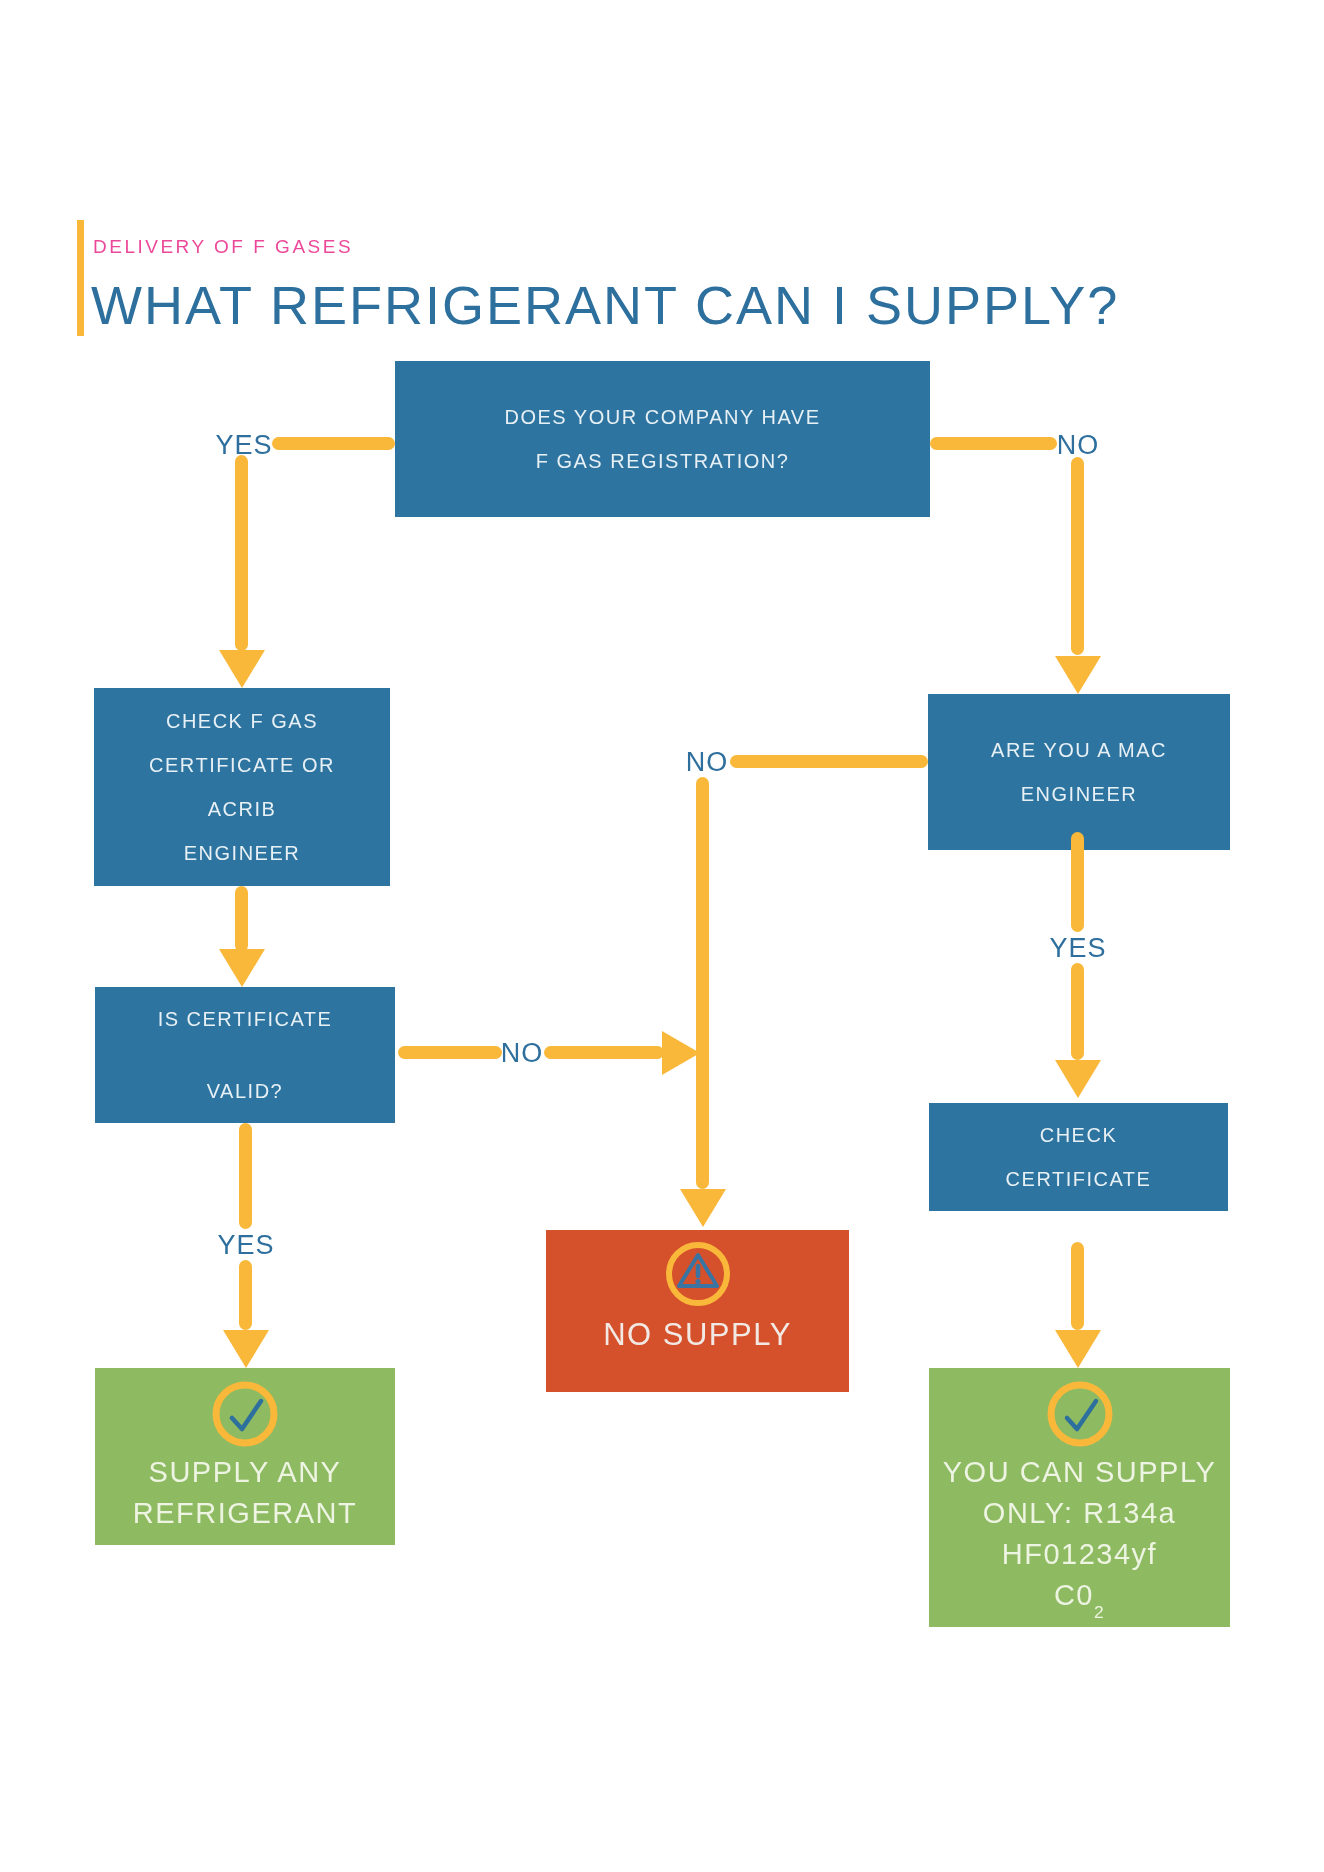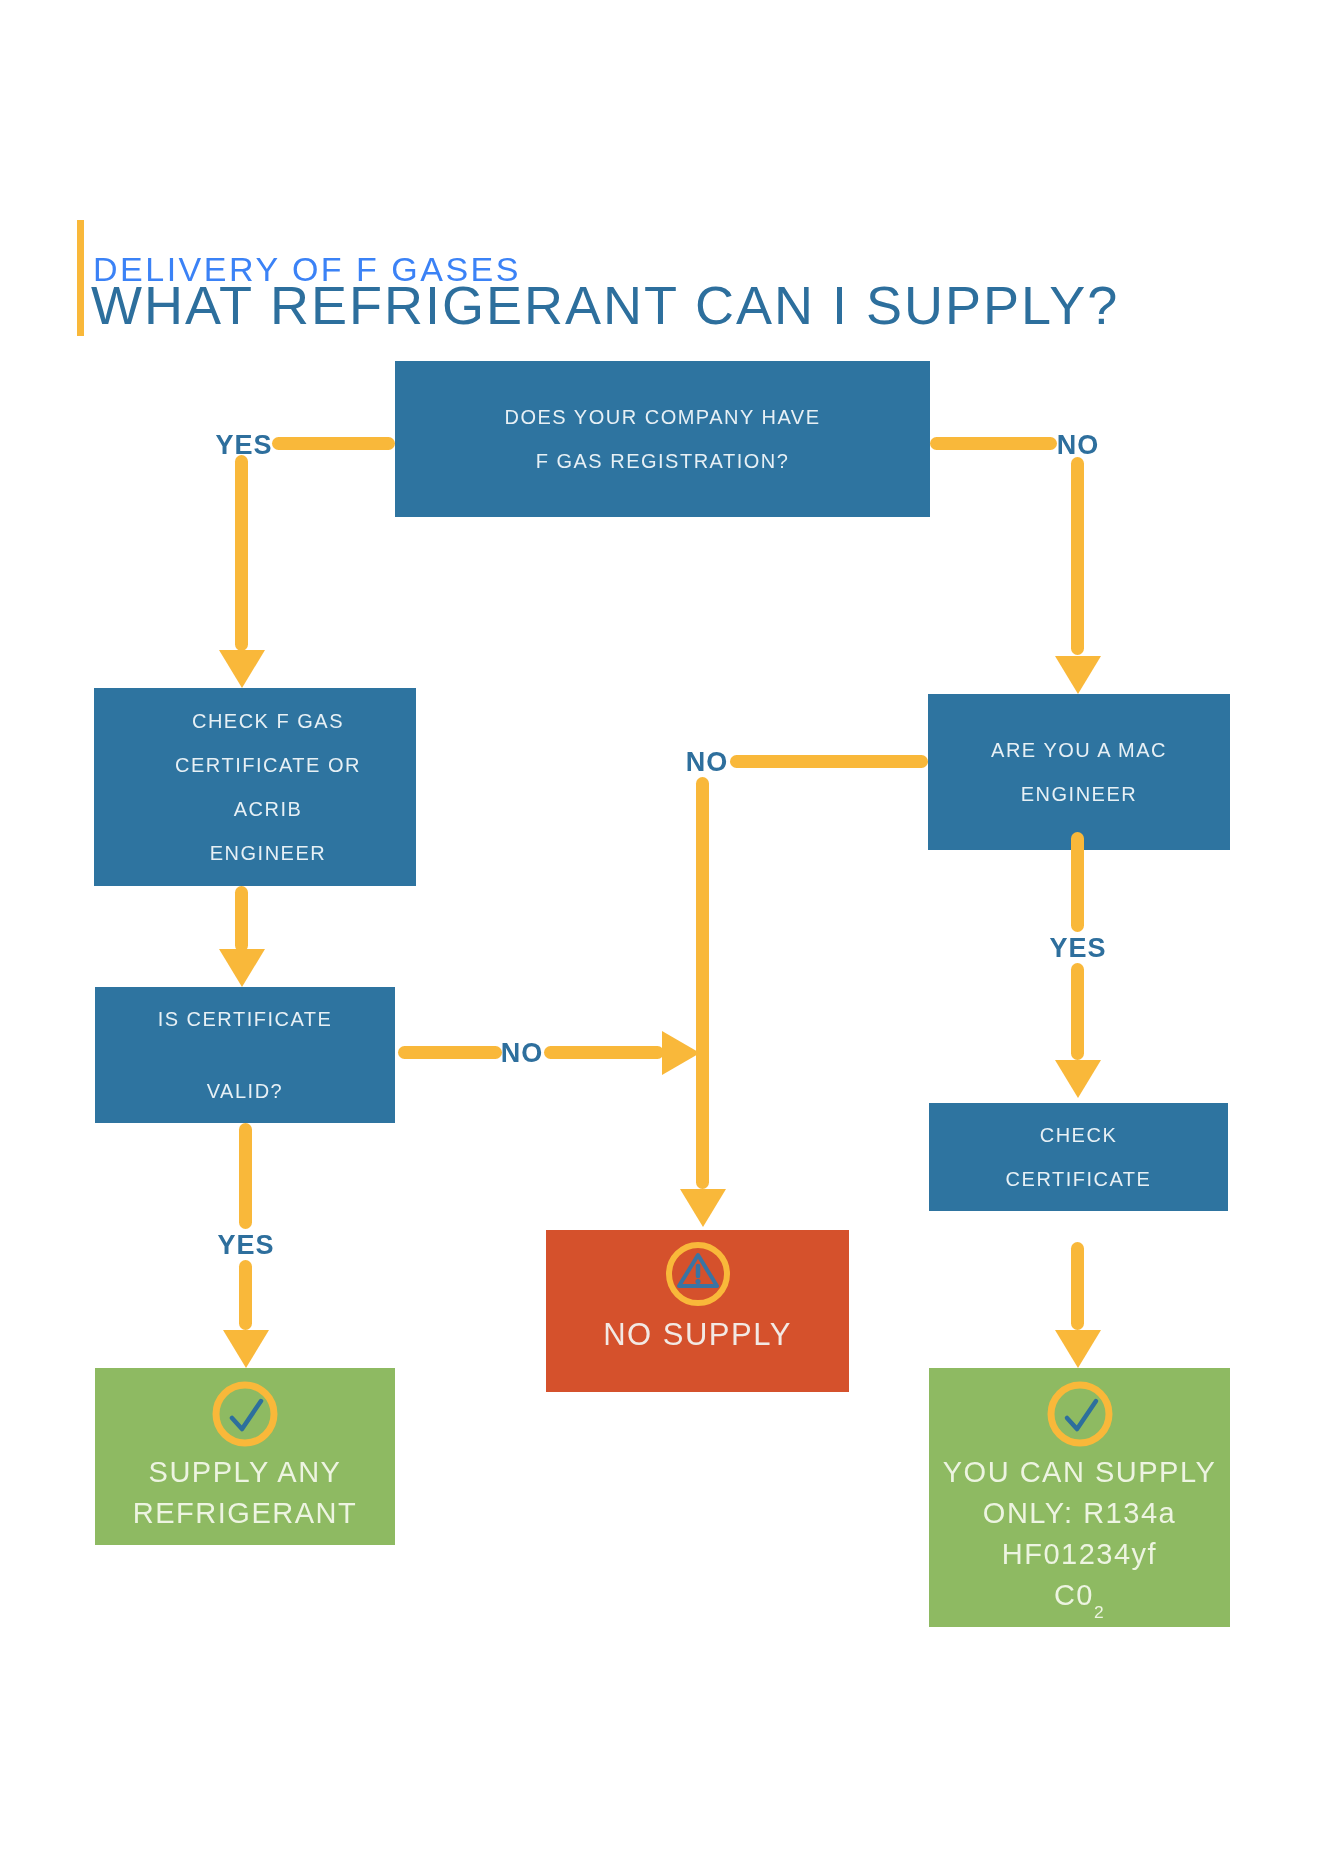--- a/index.html
+++ b/index.html
@@ -3,22 +3,22 @@
 <meta charset="utf-8">
 <style>
   html,body{margin:0;padding:0;background:#ffffff;}
   .canvas{
     position:relative;width:1324px;height:1872px;background:#ffffff;overflow:hidden;
     font-family:"Liberation Sans", sans-serif;
   }
   
   .accent-bar{position:absolute;left:77px;top:220px;width:7px;height:116px;background:#F9B83A;}
   .eyebrow{
-    position:absolute;left:93px;top:250px;font-size:34px;letter-spacing:2.5px;
-    color:#3b82f6;white-space:nowrap;
+    position:absolute;left:93px;top:236px;font-size:19px;letter-spacing:2.5px;
+    color:#ec4899;white-space:nowrap;
   }
   .heading{
     position:absolute;left:91px;top:274px;font-size:54px;letter-spacing:2px;
     color:#2D6F9D;white-space:nowrap;font-weight:400;
   }
   
   .node{
     position:absolute;display:flex;flex-direction:column;align-items:center;justify-content:center;
     text-align:center;
   }
@@ -33,21 +33,21 @@
   
   .hline,.vline{position:absolute;background:#F9B83A;border-radius:7px;}
   .hline{height:13px;}
   .vline{width:13px;}
   .head-down{position:absolute;width:0;height:0;
     border-left:23px solid transparent;border-right:23px solid transparent;border-top:38px solid #F9B83A;}
   .head-right{position:absolute;width:0;height:0;
     border-top:22px solid transparent;border-bottom:22px solid transparent;border-left:38px solid #F9B83A;}
   .edge-label{
     position:absolute;width:72px;text-align:center;font-size:27px;line-height:30px;
-    color:#2E6F9D;letter-spacing:1px;font-weight:700;
+    color:#2E6F9D;letter-spacing:1px;font-weight:400;
   }
 </style>
 </head>
 <body>
 
 <div class="canvas">
 
   <div class="accent-bar"></div>
   <div class="eyebrow">DELIVERY OF F GASES</div>
   <div class="heading">WHAT REFRIGERANT CAN I SUPPLY?</div>
@@ -60,21 +60,21 @@
   <div class="edge-label" style="left:208px;top:430px;">YES</div>
   <div class="hline" style="left:272px;top:437px;width:123px;"></div>
   <div class="vline" style="left:235px;top:455px;height:196px;"></div>
   <div class="head-down" style="left:219px;top:650px;"></div>
 
   <div class="hline" style="left:930px;top:437px;width:127px;"></div>
   <div class="edge-label" style="left:1042px;top:430px;">NO</div>
   <div class="vline" style="left:1071px;top:457px;height:198px;"></div>
   <div class="head-down" style="left:1055px;top:656px;"></div>
 
-  <div class="node blue" style="left:94px;top:688px;width:296px;height:198px;padding-left:26px;">
+  <div class="node blue" style="left:94px;top:688px;width:296px;height:198px;">
     <span class="ln">CHECK F GAS</span>
     <span class="ln">CERTIFICATE OR</span>
     <span class="ln">ACRIB</span>
     <span class="ln">ENGINEER</span>
   </div>
 
   <div class="vline" style="left:235px;top:886px;height:66px;"></div>
   <div class="head-down" style="left:219px;top:949px;"></div>
 
   <div class="node blue" style="left:95px;top:987px;width:300px;height:136px;gap:28px;">

